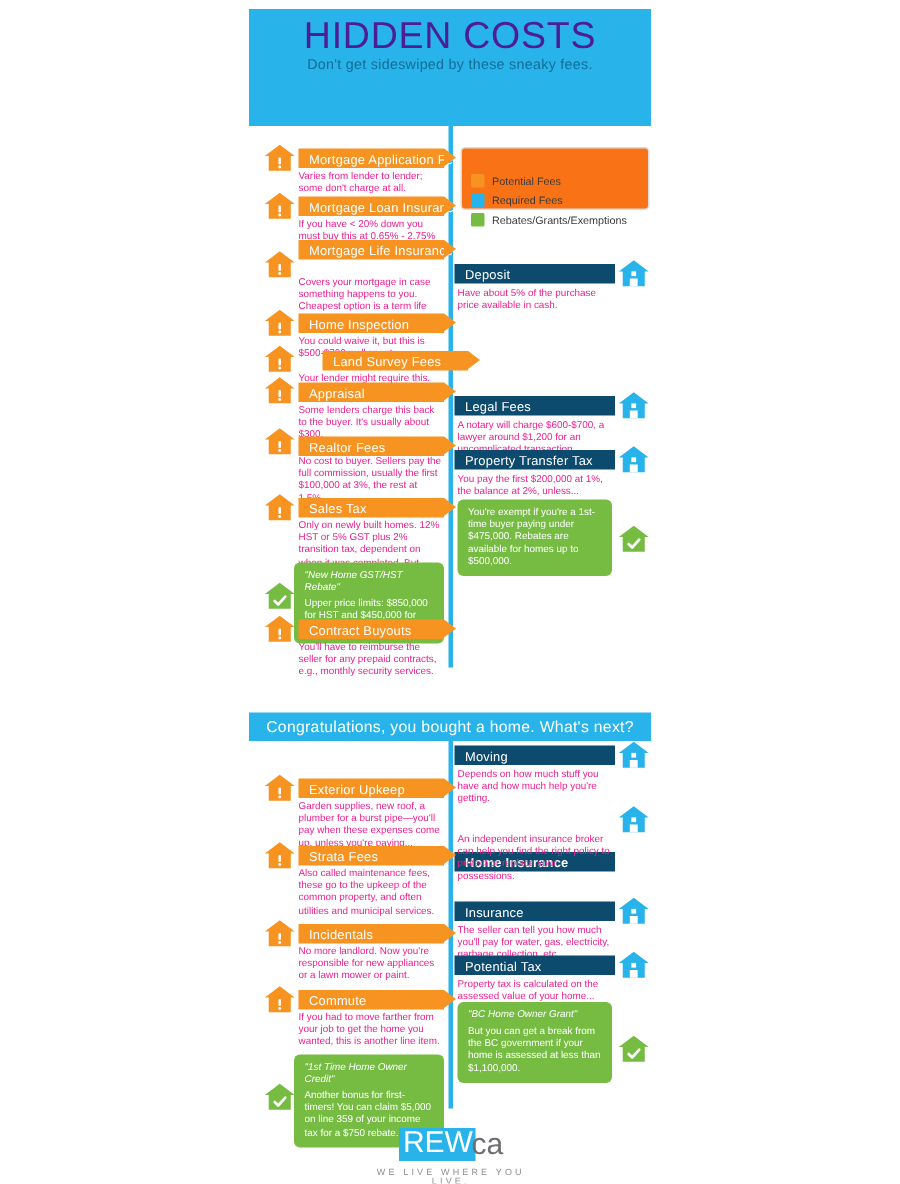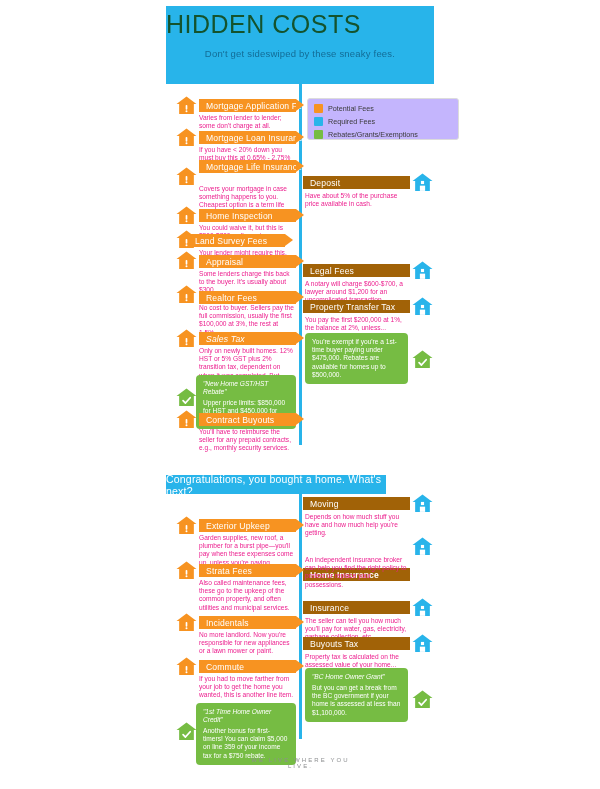--- a/index.html
+++ b/index.html
@@ -11,57 +11,57 @@
     overflow:hidden;
   }
   #stage { position:relative; width:600px; height:789px; }
 
   
   .header-band {
     position:absolute; left:166px; top:6px; width:268px; height:78px;
     background:#28b4ea;
   }
   .title-1 {
-    color:#14532d; font-size:25px; letter-spacing:0.5px; font-weight:400;
-    text-align:left; line-height:27px; padding-top:5px;
+    color:#4c1d95; font-size:25px; letter-spacing:0.5px; font-weight:400;
+    text-align:center; line-height:27px; padding-top:5px;
   }
   .title-2 {
     color:#ffffff; font-size:21px; letter-spacing:0.4px; font-weight:400;
     text-align:center; line-height:23px;
   }
   .subtitle {
-    color:#136c96; font-size:9.5px; text-align:center; margin-top:10px;
+    color:#136c96; font-size:9.5px; text-align:center; margin-top:0;
     letter-spacing:0.2px;
   }
 
   
   .spine {
     position:absolute; background:#28b4ea; width:3px;
   }
 
   
   .legend {
-    position:absolute; left:307px; top:98px; width:152px; height:42px;
-    background:#c4b5fd; border:1px solid #dcdcdc; border-radius:3px;
-    padding:4px 6px;
+    position:absolute; left:307px; top:98px; width:126px; height:42px;
+    background:#f97316; border:1px solid #dcdcdc; border-radius:3px;
+    padding:16px 6px;
   }
   .legend-row { display:flex; align-items:center; margin-bottom:2px; height:11px; }
   .legend-swatch { width:9px; height:9px; margin-right:5px; flex:0 0 auto; border-radius:1px;}
   .legend-text { font-size:7.2px; color:#3a3a3a; white-space:nowrap; }
 
   
   .bar {
     position:absolute; height:13px; display:flex; align-items:center;
     padding-left:7px;
   }
   .bar .bar-label {
     color:#ffffff; font-size:8.6px; letter-spacing:0.15px; white-space:nowrap;
   }
   .bar.orange { background:#f79321; }
-  .bar.blue   { background:#a16207; }
+  .bar.blue   { background:#0c4a6e; }
   
   .bar.orange:after {
     content:""; position:absolute; right:-8px; top:0;
     border-top:6.5px solid transparent; border-bottom:6.5px solid transparent;
     border-left:8px solid #f79321;
   }
 
   
   .body-text {
     position:absolute; font-size:6.6px; line-height:8.2px; color:#ec1f8e;
@@ -74,21 +74,21 @@
   }
   .green-box .gb-title { font-size:6.6px; font-style:italic; margin-bottom:3px; line-height:8px;}
   .green-box .gb-body { font-size:6.6px; line-height:8.2px; }
 
   
   .house { position:absolute; width:21px; height:19px; }
   .house svg { width:100%; height:100%; display:block; }
 
   
   .congrats {
-    position:absolute; left:166px; top:475px; width:220px; height:19px;
+    position:absolute; left:166px; top:475px; width:268px; height:19px;
     background:#28b4ea; display:flex; align-items:center; justify-content:center;
   }
   .congrats span { color:#ffffff; font-size:10.5px; letter-spacing:0.2px; }
 
   
   .logo-wrap { position:absolute; left:243px; top:752px; width:115px; text-align:center;}
   .logo-row { display:flex; align-items:flex-end; justify-content:center; }
   .logo-rew {
     background:#28b4ea; color:#ffffff; font-size:20px; letter-spacing:0px;
     padding:0 2px 1px 3px; line-height:21px;
@@ -174,21 +174,21 @@
   </div>
   <div class="body-text" style="left:199px; top:224px; width:96px;">You could waive it, but this is $500-$700 well spent.</div>
 
   <div class="house" style="left:176px; top:230px;">
     <svg viewBox="0 0 40 36">
         <path d="M20 1 L39 15 L34 15 L34 34 L6 34 L6 15 L1 15 Z" fill="#f79321"></path>
         <rect x="18.4" y="17" width="3.2" height="9" rx="1.4" fill="#fff"></rect>
         <circle cx="20" cy="29" r="1.9" fill="#fff"></circle>
       </svg>
   </div>
-  <div class="bar orange" style="left:188px; top:234px; width:97px;">
+  <div class="bar orange" style="left:215px; top:234px; width:97px;">
     <span class="bar-label">Land Survey Fees</span>
   </div>
   <div class="body-text" style="left:199px; top:249px; width:96px;">Your lender might require this.</div>
 
   <div class="house" style="left:176px; top:251px;">
     <svg viewBox="0 0 40 36">
         <path d="M20 1 L39 15 L34 15 L34 34 L6 34 L6 15 L1 15 Z" fill="#f79321"></path>
         <rect x="18.4" y="17" width="3.2" height="9" rx="1.4" fill="#fff"></rect>
         <circle cx="20" cy="29" r="1.9" fill="#fff"></circle>
       </svg>
@@ -210,21 +210,21 @@
   </div>
   <div class="body-text" style="left:199px; top:304px; width:96px;">No cost to buyer. Sellers pay the full commission, usually the first $100,000 at 3%, the rest at 1.5%.</div>
 
   <div class="house" style="left:176px; top:329px;">
     <svg viewBox="0 0 40 36">
         <path d="M20 1 L39 15 L34 15 L34 34 L6 34 L6 15 L1 15 Z" fill="#f79321"></path>
         <rect x="18.4" y="17" width="3.2" height="9" rx="1.4" fill="#fff"></rect>
         <circle cx="20" cy="29" r="1.9" fill="#fff"></circle>
       </svg>
   </div>
-  <div class="bar orange" style="left:199px; top:332px; width:97px;font-style:italic;">
+  <div class="bar orange" style="left:199px; top:332px; width:97px;">
     <span class="bar-label">Sales Tax</span>
   </div>
   <div class="body-text" style="left:199px; top:347px; width:96px;">Only on newly built homes. 12% HST or 5% GST plus 2% transition tax, dependent on when it was completed. But...</div>
 
   <div class="green-box" style="left:196px; top:375px; width:100px;">
     <div class="gb-title">"New Home GST/HST Rebate"</div>
     <div class="gb-body">Upper price limits: $850,000 for HST and $450,000 for GST.</div>
   </div>
   <div class="house" style="left:176px; top:388px;">
     <svg viewBox="0 0 40 36">
@@ -325,21 +325,21 @@
   <div class="house" style="left:412px; top:598px;">
     <svg viewBox="0 0 40 36">
         <path d="M20 1 L39 15 L34 15 L34 34 L6 34 L6 15 L1 15 Z" fill="#28b4ea"></path>
         <path d="M15 34 L15 24 L25 24 L25 34 Z" fill="#fff"></path>
         <rect x="17" y="15" width="6" height="6" fill="#fff"></rect>
       </svg>
   </div>
   <div class="body-text" style="left:305px; top:617px; width:104px;">The seller can tell you how much you'll pay for water, gas, electricity, garbage collection, etc.</div>
 
   <div class="bar blue" style="left:303px; top:637px; width:107px;">
-    <span class="bar-label">Buyouts Tax</span>
+    <span class="bar-label">Potential Tax</span>
   </div>
   <div class="house" style="left:412px; top:634px;">
     <svg viewBox="0 0 40 36">
         <path d="M20 1 L39 15 L34 15 L34 34 L6 34 L6 15 L1 15 Z" fill="#28b4ea"></path>
         <path d="M15 34 L15 24 L25 24 L25 34 Z" fill="#fff"></path>
         <rect x="17" y="15" width="6" height="6" fill="#fff"></rect>
       </svg>
   </div>
   <div class="body-text" style="left:305px; top:653px; width:104px;">Property tax is calculated on the assessed value of your home...</div>
 
@@ -407,16 +407,20 @@
     <div class="gb-body">Another bonus for first-timers! You can claim $5,000 on line 359 of your income tax for a $750 rebate.</div>
   </div>
   <div class="house" style="left:176px; top:722px;">
     <svg viewBox="0 0 40 36">
         <path d="M20 1 L39 15 L34 15 L34 34 L6 34 L6 15 L1 15 Z" fill="#76bc43"></path>
         <path d="M13.5 24 L18 28.5 L27 18.5" stroke="#fff" stroke-width="3.4" fill="none" stroke-linecap="round" stroke-linejoin="round"></path>
       </svg>
   </div>
 
   <div class="logo-wrap">
+    <div class="logo-row">
+      <span class="logo-rew">REW</span>
+      <span class="logo-ca">ca</span>
+    </div>
     <div class="logo-tag">WE LIVE WHERE YOU LIVE.</div>
   </div>
 
 </div>
 
 </body></html>

